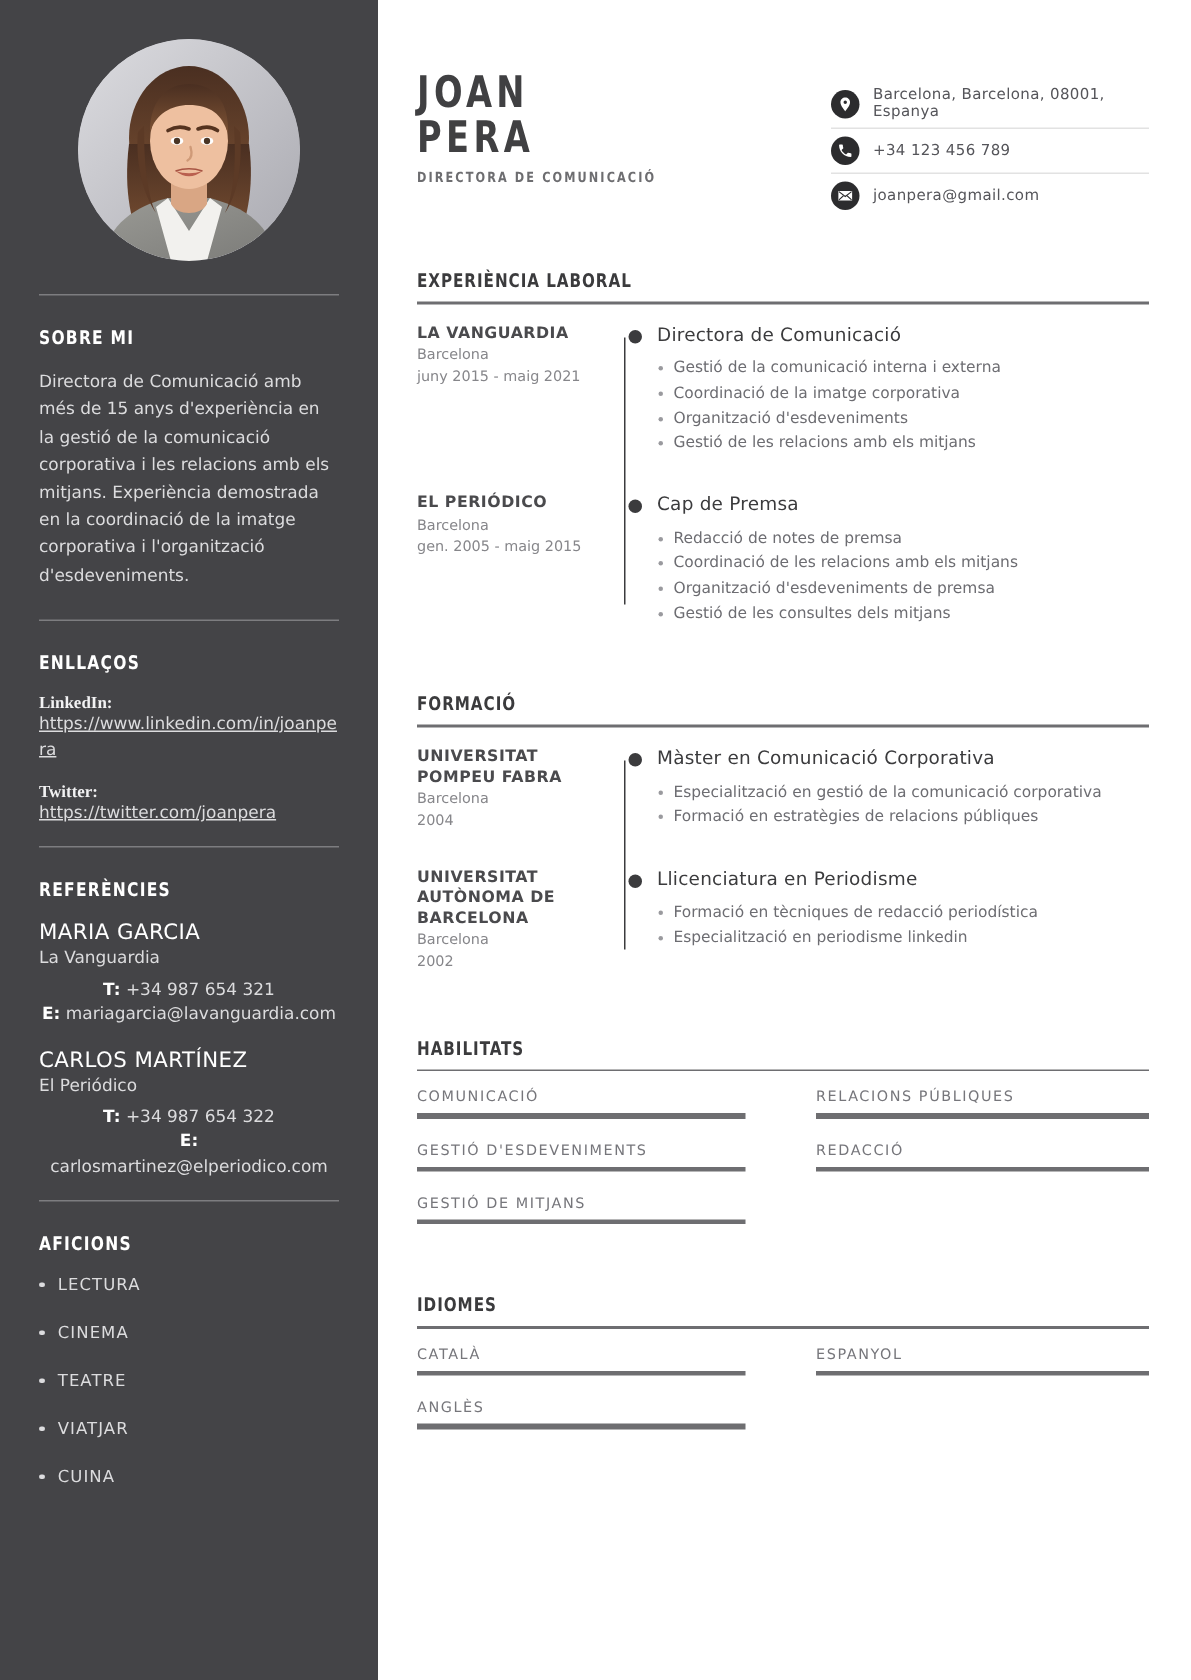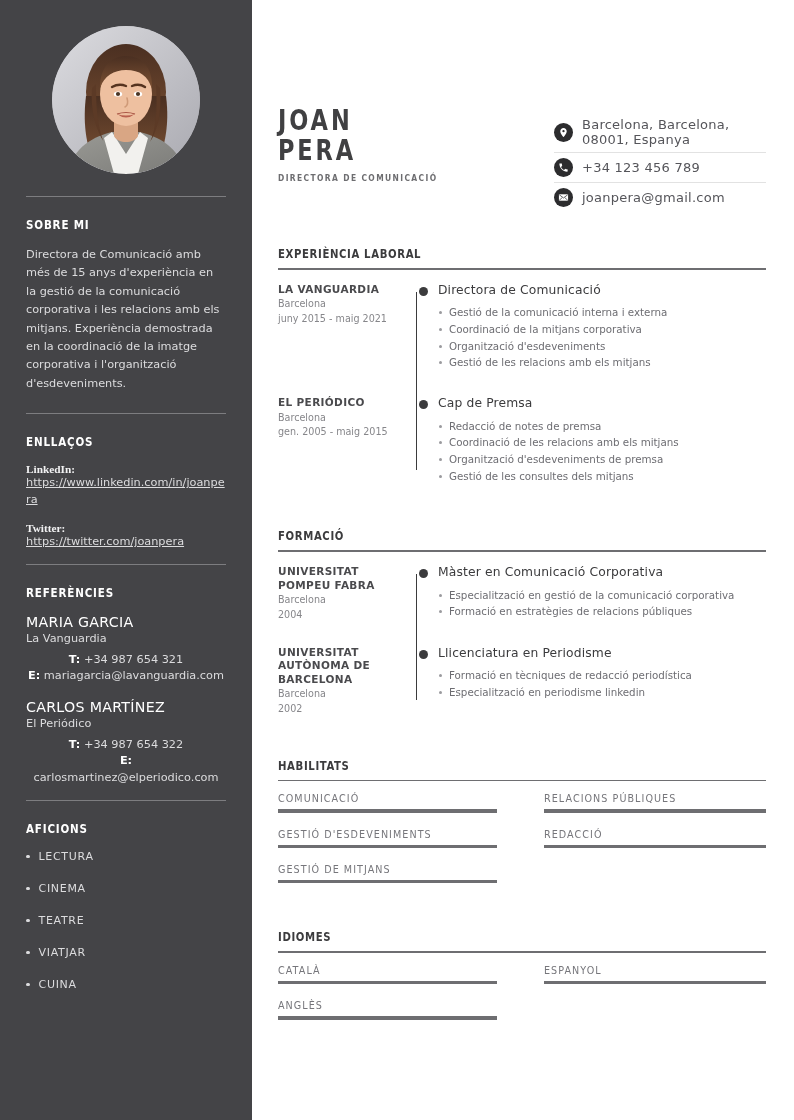--- a/index.html
+++ b/index.html
@@ -54,24 +54,23 @@
   .ref-org{font-size:11.3px;color:#dcdcde;margin-bottom:7px;}
   .ref-line{font-size:11.3px;color:#dcdcde;line-height:1.45;word-break:break-word;text-align:center;}
   .ref-line b{font-weight:700;color:#ffffff;}
   .ref-block{margin-bottom:14px;}
   .hobby{font-size:11px;color:#dcdcde;letter-spacing:0.7px;margin:0 0 19px 0;display:flex;align-items:center;}
   .hobby .dot{width:3.5px;height:3.5px;border-radius:50%;background:#dcdcde;margin-right:9px;flex:none;}
 
   
   .main{
     flex:1;box-sizing:border-box;
-    padding:66px 28px 0 26px;
+    padding:47px 28px 0 26px;
     color:#3b3b3d;
     position:relative;
-    margin-top:40px;
   }
   .header-row{display:flex;justify-content:space-between;align-items:flex-start;}
   .name{
     font-family:"DejaVu Sans Condensed","Liberation Sans Narrow","Liberation Sans",sans-serif;
     font-weight:700;
     font-size:29px;line-height:1.03;letter-spacing:3.4px;color:#404042;
     transform:scaleX(0.86);transform-origin:left center;
   }
   .role{
     font-family:"DejaVu Sans Condensed","Liberation Sans Narrow","Liberation Sans",sans-serif;
@@ -79,21 +78,21 @@
     transform:scaleX(0.9);transform-origin:left center;
   }
   .contacts{width:212px;margin-top:6px;}
   .contact-row{display:flex;align-items:center;padding:5px 0;border-bottom:1px solid #e2e2e2;}
   .contact-row:last-child{border-bottom:none;}
   .cicon{
     width:19px;height:19px;border-radius:50%;background:#2c2c2e;
     display:flex;align-items:center;justify-content:center;flex:none;margin-right:9px;
   }
   .cicon svg{display:block;}
-  .ctext{font-size:13px;color:#55555a;letter-spacing:.25px;}
+  .ctext{font-size:10px;color:#55555a;letter-spacing:.25px;}
 
   .sec{margin-top:26px;}
   .sec-title{
     font-family:"DejaVu Sans Condensed","Liberation Sans Narrow","Liberation Sans",sans-serif;
     font-weight:700;font-size:12.5px;letter-spacing:.7px;color:#3b3b3d;text-transform:uppercase;
     transform:scaleX(0.9);transform-origin:left center;
   }
   .sec-rule{height:1.6px;background:#6e6e71;margin-top:7px;}
 
   .tl{position:relative;margin-top:13px;}
@@ -285,21 +284,21 @@
             <div class="meta">Barcelona</div>
             <div class="meta">juny 2015 - maig 2021</div>
           </div>
           <div class="dotwrap">
               <span class="bigdot"></span>
             </div>
           <div class="right">
             <div class="job">Directora de Comunicació</div>
             <ul class="bullets">
               <li>Gestió de la comunicació interna i externa</li>
-              <li>Coordinació de la mitjans corporativa</li>
+              <li>Coordinació de la imatge corporativa</li>
               <li>Organització d'esdeveniments</li>
               <li>Gestió de les relacions amb els mitjans</li>
             </ul>
           </div>
         </div>
 
         <div class="item" style="margin-top:25px">
           <div class="left">
             <div class="org">EL PERIÓDICO</div>
             <div class="meta">Barcelona</div>

